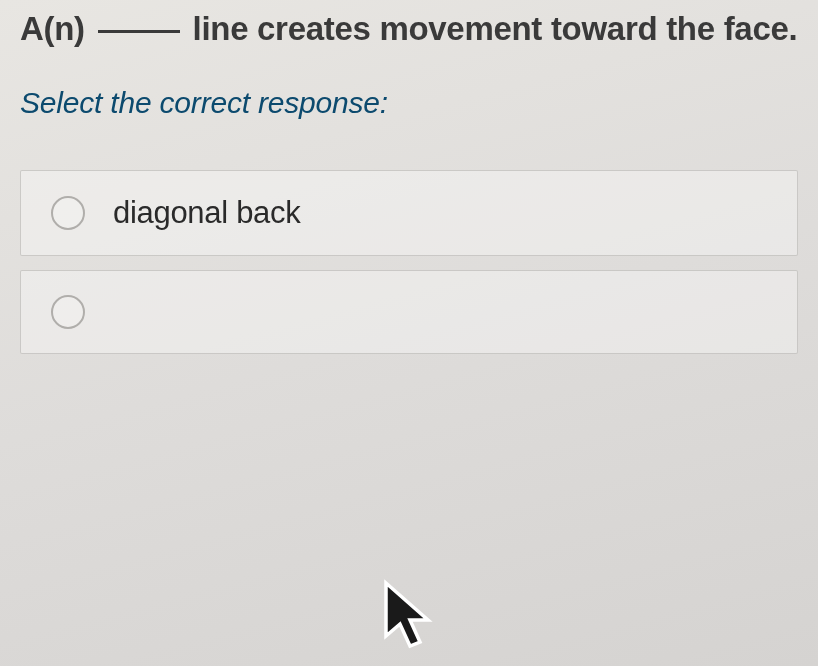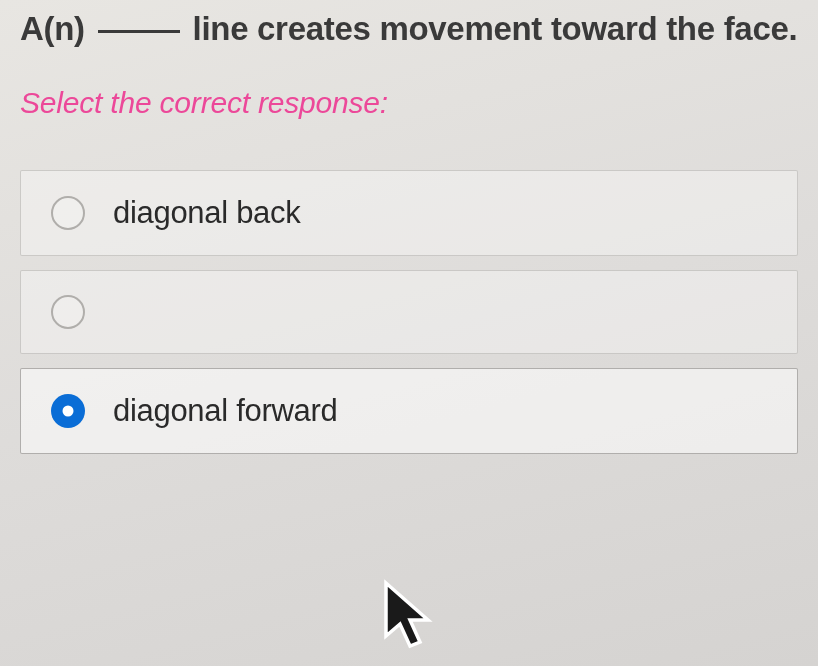--- a/index.html
+++ b/index.html
@@ -27,21 +27,21 @@
       display: inline-block;
       border-bottom: 3px solid #3a3a3a;
       width: 82px;
       position: relative;
       top: -7px;
       margin: 0 4px;
     }
     .instruction {
       font-size: 30px;
       font-style: italic;
-      color: #ec4899;
+      color: #0c4a6e;
       margin-bottom: 50px;
       letter-spacing: -0.2px;
     }
     .options {
       display: flex;
       flex-direction: column;
       gap: 14px;
     }
     .option {
       display: flex;
@@ -105,21 +105,17 @@
 <div class="instruction">Select the correct response:</div>
 
 <div class="options">
   <div class="option">
     <div class="radio"></div>
     <div class="option-label">diagonal back</div>
   </div>
   <div class="option">
     <div class="radio"></div>
   </div>
-  <div class="option selected">
-    <div class="radio checked"></div>
-    <div class="option-label">diagonal forward</div>
-  </div>
 </div>
 
 <svg class="cursor" width="70" height="80" viewBox="0 0 70 80">
   <path d="M 8 5 L 8 58 L 22 46 L 32 68 L 42 64 L 32 42 L 50 42 Z" fill="#1a1a1a" stroke="#ffffff" stroke-width="3.5"></path>
 </svg>
 
 </body></html>

